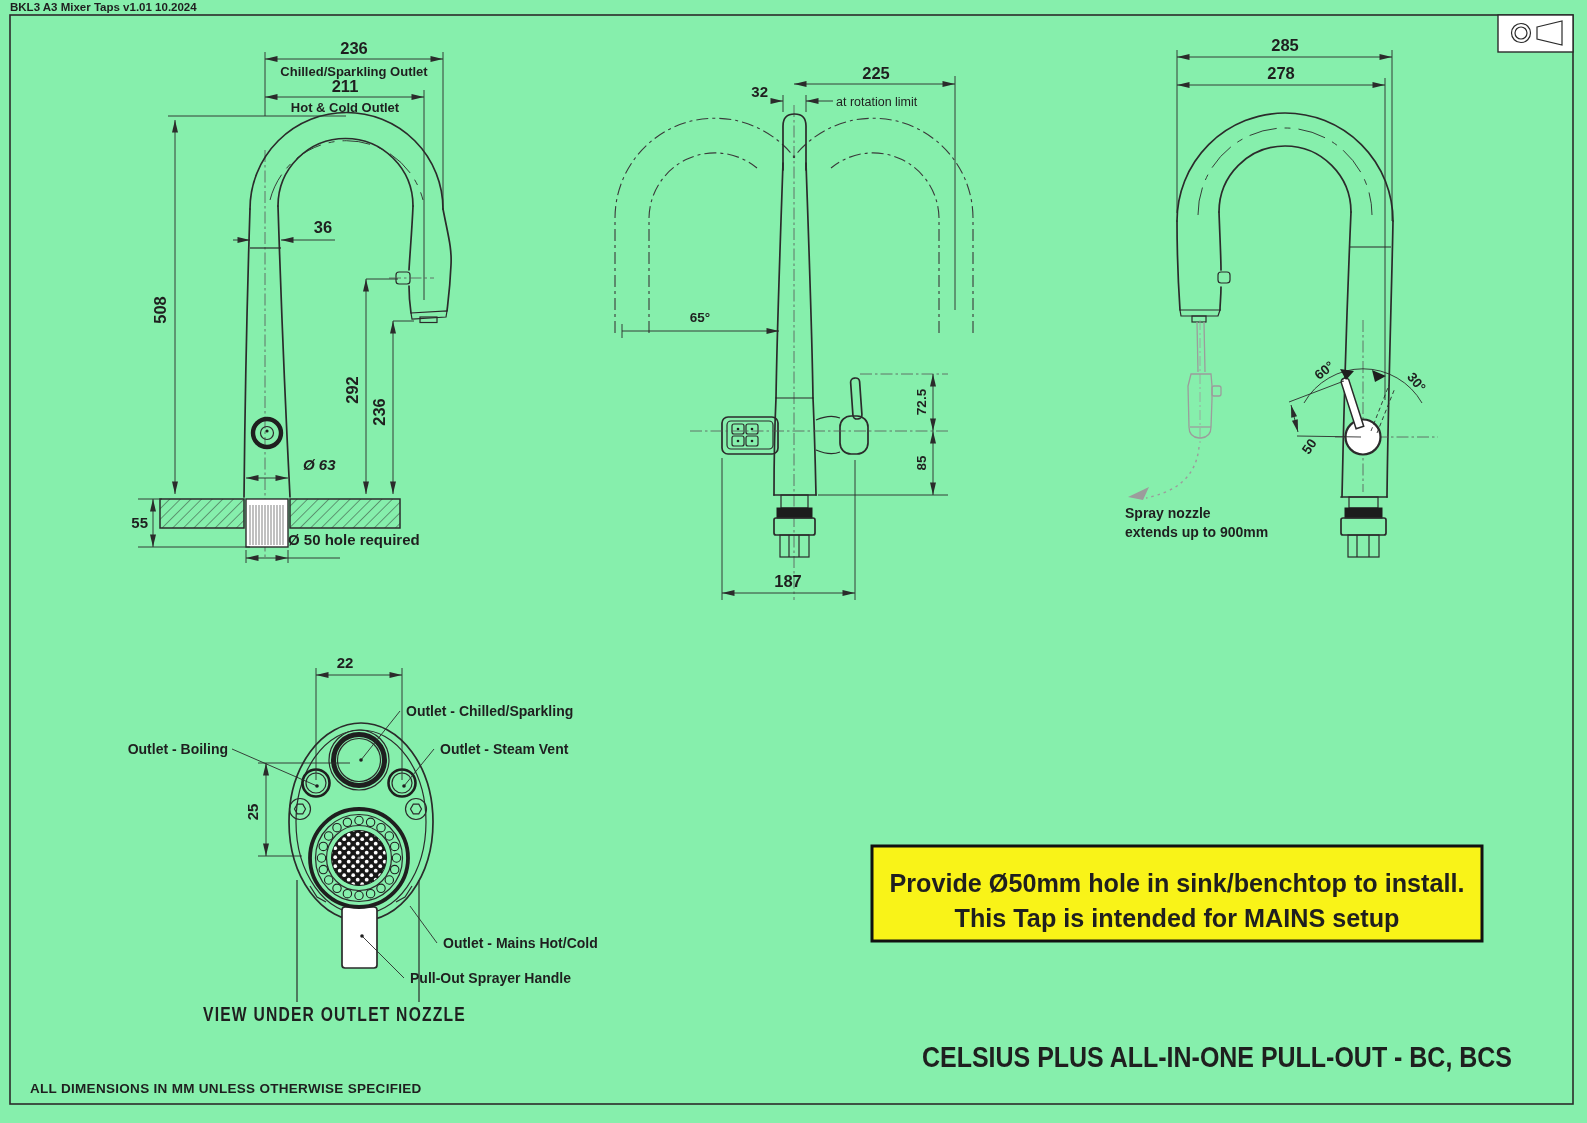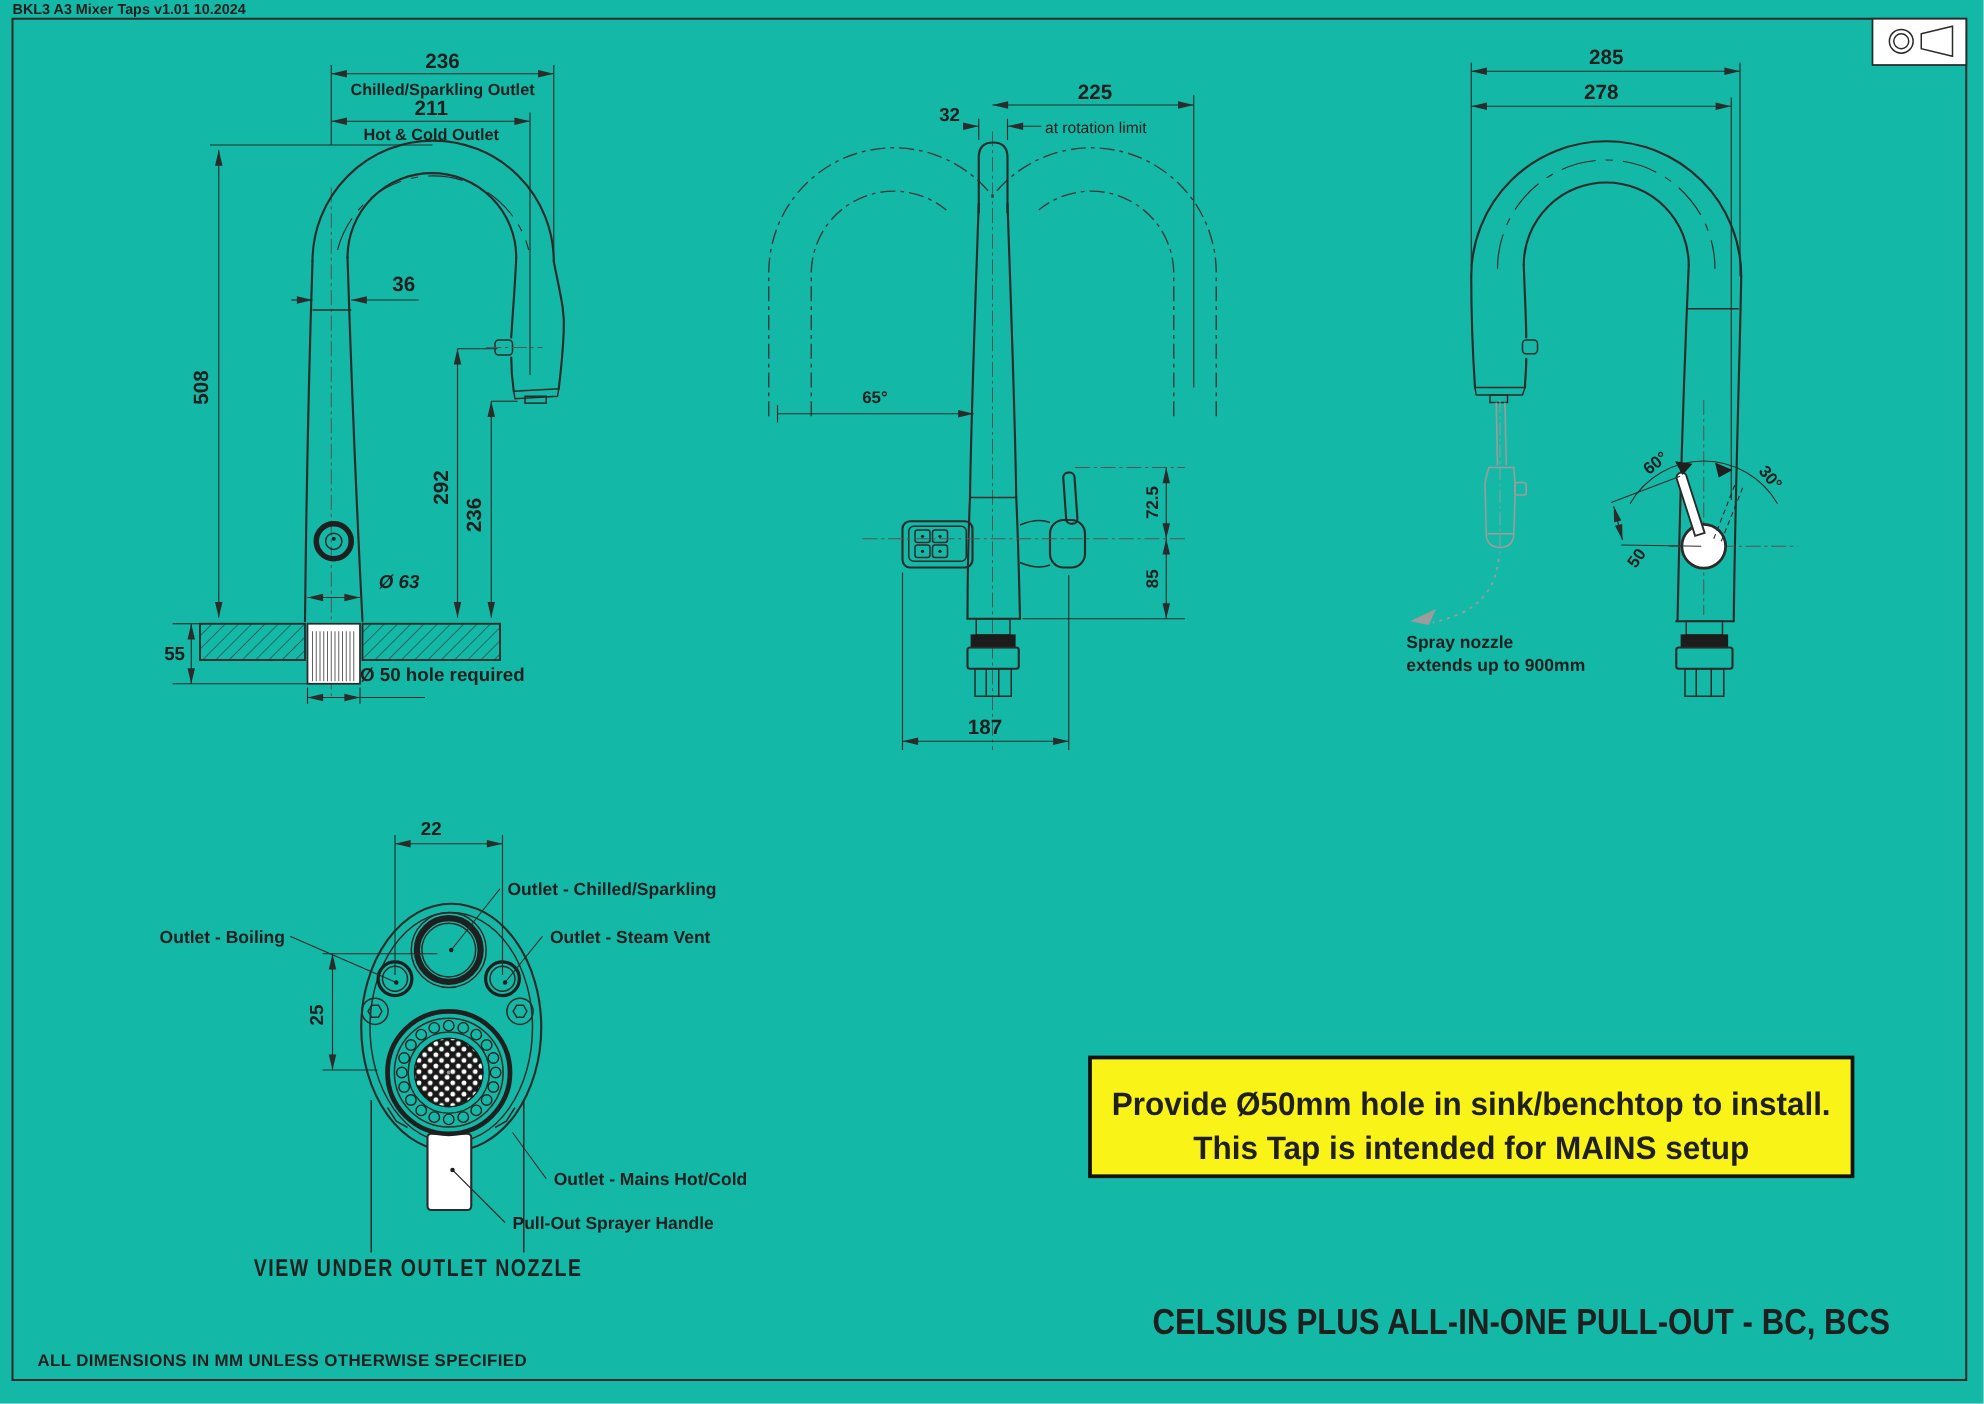--- a/index.html
+++ b/index.html
@@ -1,16 +1,16 @@
 <!DOCTYPE html>
 <html><head>
 <meta charset="utf-8">
 <style>
   html,body{margin:0;padding:0;background:#ffffff;}
-  .sheet{position:relative;width:1587px;height:1123px;background:#14b8a6;overflow:hidden;
+  .sheet{position:relative;width:1587px;height:1123px;background:#86efac;overflow:hidden;
          font-family:"Liberation Sans", sans-serif;}
   svg text{fill:#1f1f1f;font-family:"Liberation Sans", sans-serif;}
   .dimnum{font-size:16.5px;font-weight:600;}
   .dimnum-s{font-size:15px;font-weight:600;}
   .lbl{font-size:13px;font-weight:600;}
   .note{font-size:12.5px;font-weight:500;}
   .ang{font-size:13.5px;font-weight:600;}
   .ulbl{font-size:14px;font-weight:600;}
   .caption{font-size:19.5px;font-weight:600;letter-spacing:1.5px;}
   .hdr{font-size:11.5px;font-weight:700;}

